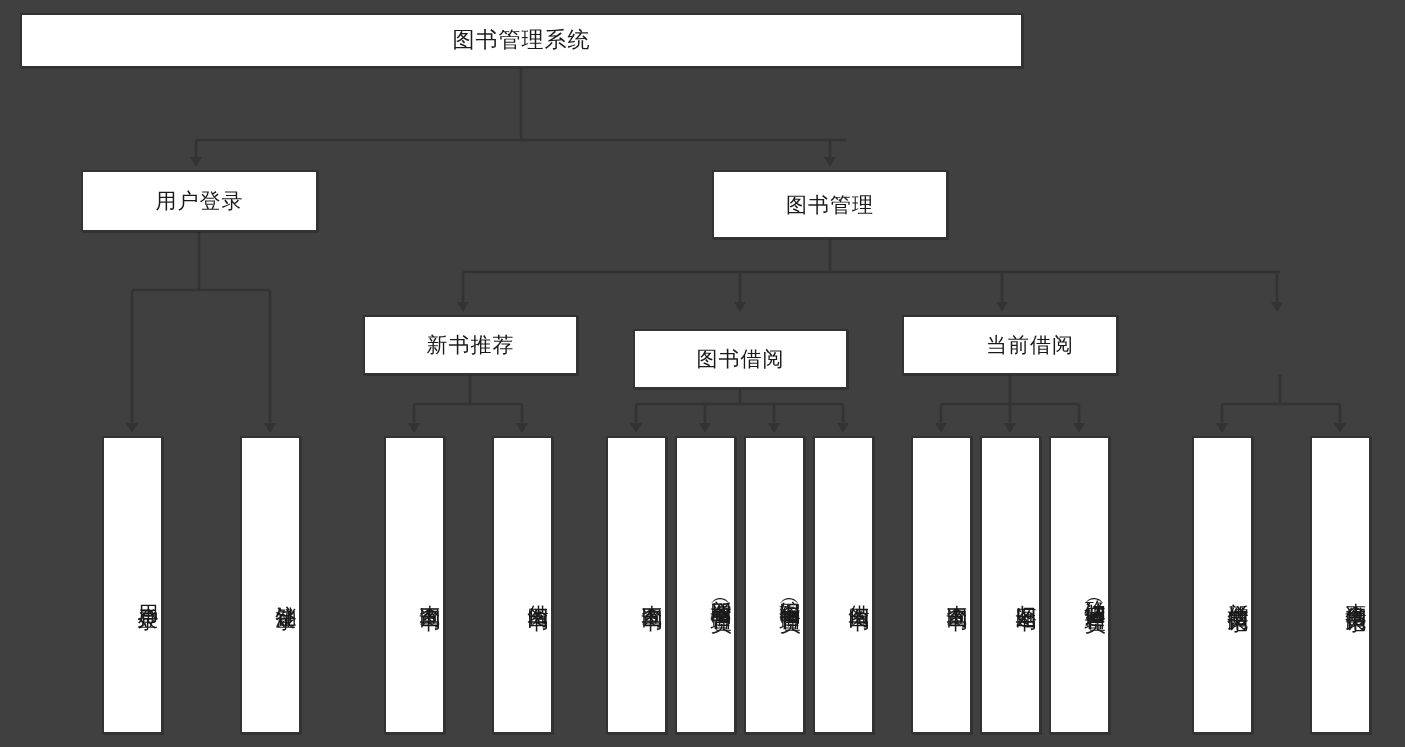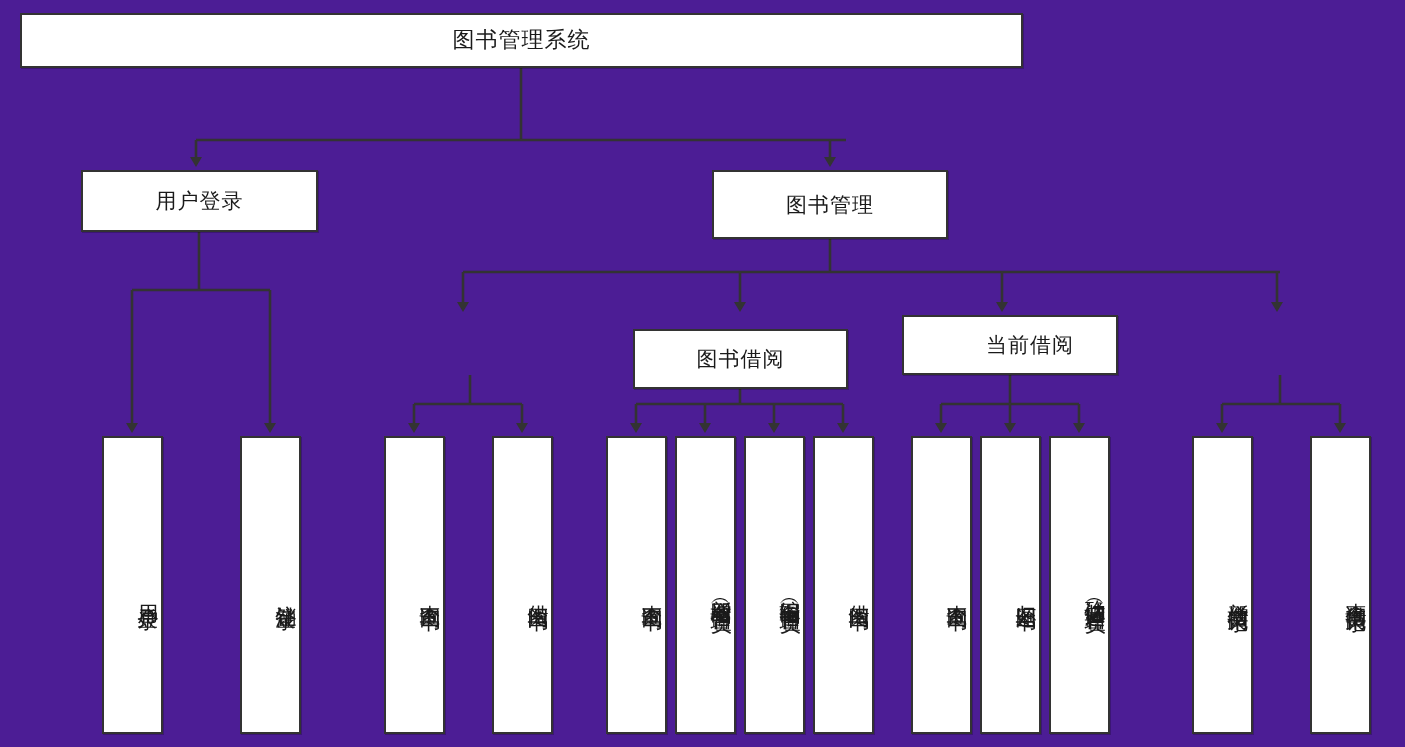--- a/index.html
+++ b/index.html
@@ -8,21 +8,21 @@
     padding: 0;
     background: #ffffff;
   }
   body {
     font-family: "Liberation Sans", "DejaVu Sans", sans-serif;
   }
   #diagram {
     position: relative;
     width: 1405px;
     height: 747px;
-    background: #4c1d95;
+    background: #404040;
     overflow: hidden;
   }
   #connectors {
     position: absolute;
     left: 0;
     top: 0;
     width: 1405px;
     height: 747px;
     pointer-events: none;
   }
@@ -131,20 +131,23 @@
     <span>图书管理系统</span>
   </div>
 
   <div class="node h" style="left:81px; top:170px; width:237px; height:62px;">
     <span>用户登录</span>
   </div>
   <div class="node h" style="left:712px; top:170px; width:236px; height:69px;">
     <span>图书管理</span>
   </div>
 
+  <div class="node h" style="left:363px; top:315px; width:215px; height:60px;">
+    <span>新书推荐</span>
+  </div>
   <div class="node h" style="left:633px; top:329px; width:215px; height:60px;">
     <span>图书借阅</span>
   </div>
   <div class="node h" style="left:902px; top:315px; width:216px; height:60px;padding-left:40px;">
     <span>当前借阅</span>
   </div>
 
   <div class="node v" style="left:102px; top:436px; width:61px; height:298px;">
     <span class="vlabel">用户登录</span>
   </div>

